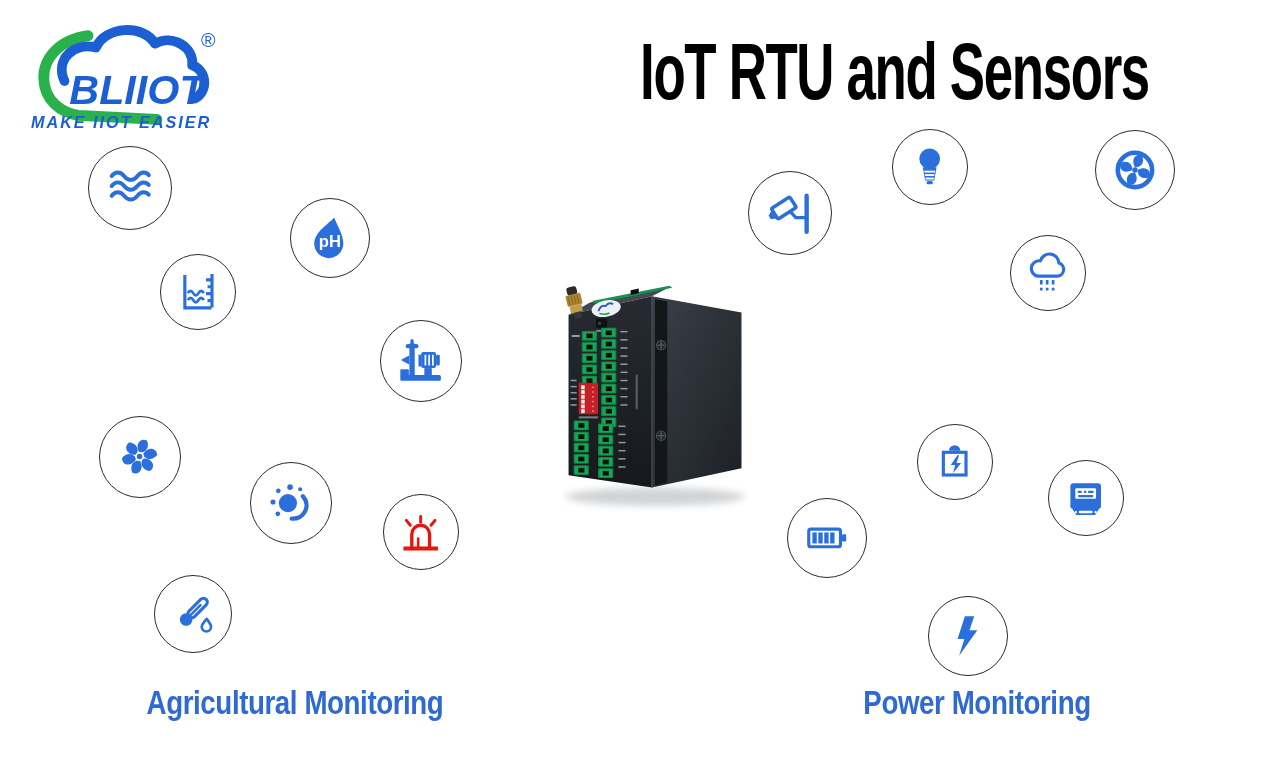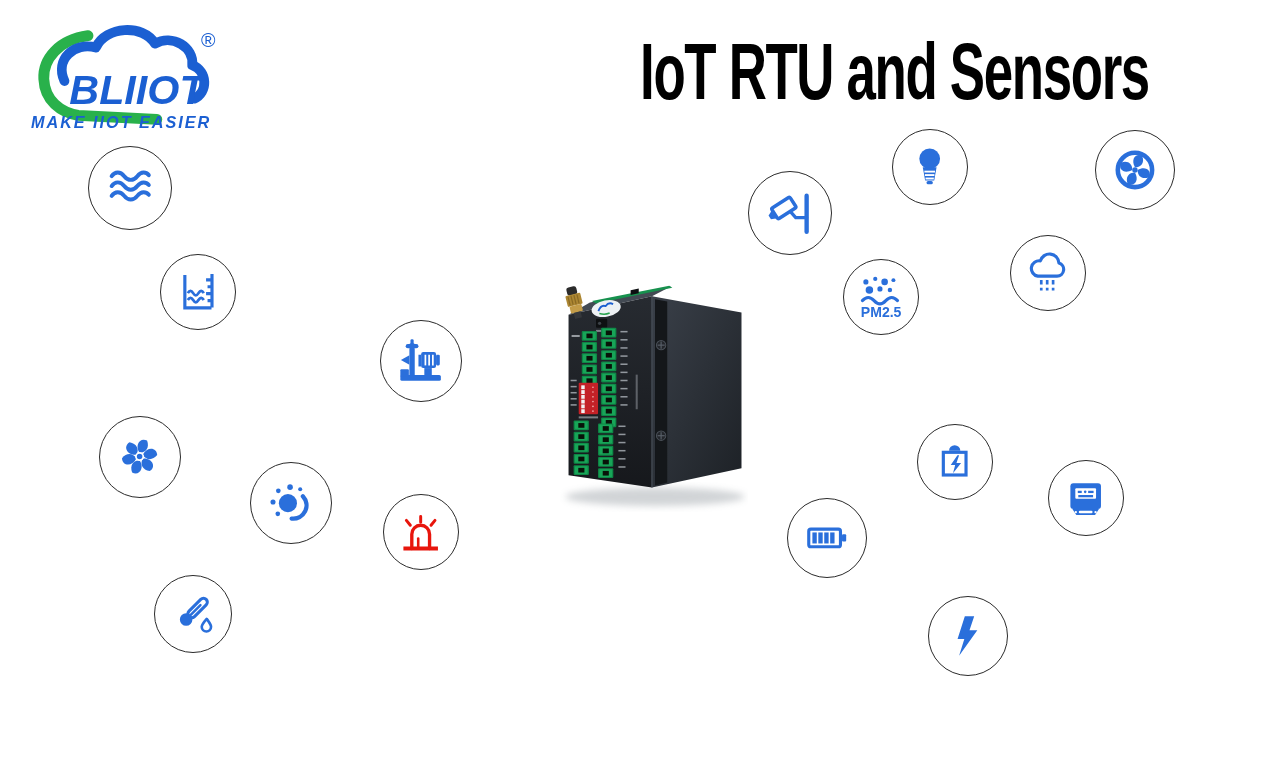--- a/index.html
+++ b/index.html
@@ -28,31 +28,41 @@
     <path d="M52 62 C42 40 62 22 84 28 C94 6 132 4 144 24 C162 14 184 28 182 46 C198 52 198 74 184 80" fill="none" stroke="#1b5fd2" stroke-width="10" stroke-linecap="round" stroke-linejoin="round"></path>
     <text x="57" y="85" font-size="42" font-weight="bold" font-style="italic" fill="#1b5fd2">BLIIOT</text>
     <text x="191" y="27" font-size="20" fill="#1b5fd2">®</text>
     <text x="18" y="110" font-size="16.5" font-weight="bold" font-style="italic" letter-spacing="2" fill="#1b5fd2">MAKE IIOT EASIER</text>
   </svg>
 
   <div class="title">
     <span>IoT RTU and Sensors</span>
   </div>
 
+  <div class="group-label" style="left:295px;top:684px">
+    <span>Agricultural Monitoring</span></div>
+  <div class="group-label" style="left:977px;top:684px">
+    <span>Power Monitoring</span></div>
 
   <div class="circle" style="left:88px;top:146px;width:84px;height:84px">
     <svg viewBox="0 0 48 48">
       <g fill="none" stroke="#2a6fdb" stroke-width="3.6" stroke-linecap="round">
         <path d="M7 13 C10 8.5 15 8.5 18.5 13 C22 17.5 27 17.5 30.5 13 C34 8.5 38.5 9 41 12"></path>
         <path d="M7 22 C10 17.5 15 17.5 18.5 22 C22 26.5 27 26.5 30.5 22 C34 17.5 38.5 18 41 21"></path>
         <path d="M7 31 C10 26.5 15 26.5 18.5 31 C22 35.5 27 35.5 30.5 31 C34 26.5 38.5 27 41 30"></path>
       </g>
     </svg>
   </div>
 
+  <div class="circle" style="left:290px;top:198px;width:80px;height:80px">
+    <svg viewBox="0 0 48 48">
+      <path d="M24 4 C20 11 10 20 10 29.5 A14 14 0 0 0 38 29.5 C38 20 28 11 24 4 Z" fill="#2a6fdb" transform="rotate(12 24 24)"></path>
+      <text x="24" y="33" font-size="16" font-weight="bold" fill="#ffffff" text-anchor="middle">pH</text>
+    </svg>
+  </div>
 
   <div class="circle" style="left:160px;top:254px;width:76px;height:76px">
     <svg viewBox="0 0 48 48">
       <g fill="none" stroke="#2a6fdb" stroke-width="3.2">
         <path d="M11 7 V40.4 H38"></path>
         <path d="M14 25.5 q2.7 -4.5 5.4 0 t5.4 0 t5.4 0" stroke-width="2.8"></path>
         <path d="M14 32.5 q2.7 -4.5 5.4 0 t5.4 0 t5.4 0" stroke-width="2.8"></path>
         <path d="M38.5 6 V40 M38.5 12 h-6 M38.5 19 h-4.5 M38.5 26 h-6 M38.5 33 h-4.5"></path>
       </g>
     </svg>
@@ -163,35 +173,20 @@
       <g fill="#2a6fdb">
         <path d="M24 21.5 C19.5 13.5 25 7.5 31 10.5 C33.5 17 30 21.5 24 21.5 Z"></path>
         <path d="M24 21.5 C19.5 13.5 25 7.5 31 10.5 C33.5 17 30 21.5 24 21.5 Z" transform="rotate(90 24 24)"></path>
         <path d="M24 21.5 C19.5 13.5 25 7.5 31 10.5 C33.5 17 30 21.5 24 21.5 Z" transform="rotate(180 24 24)"></path>
         <path d="M24 21.5 C19.5 13.5 25 7.5 31 10.5 C33.5 17 30 21.5 24 21.5 Z" transform="rotate(270 24 24)"></path>
         <circle cx="24" cy="24" r="2.6"></circle>
       </g>
     </svg>
   </div>
 
-  <div class="circle txticon" style="left:843px;top:259px;width:76px;height:76px">
-    <svg viewBox="0 0 48 48">
-      <g fill="#2a6fdb">
-        <circle cx="11" cy="11" r="2.2"></circle>
-          <circle cx="19" cy="8.5" r="1.8"></circle>
-        <circle cx="27" cy="11" r="2.8"></circle>
-          <circle cx="34.5" cy="9.5" r="1.7"></circle>
-        <circle cx="14" cy="18" r="3.2"></circle>
-          <circle cx="23" cy="17" r="2.2"></circle>
-        <circle cx="31.5" cy="18" r="1.9"></circle>
-      </g>
-      <path d="M8 27 q5 -5.5 10 0 t10 0 t10 0" fill="none" stroke="#2a6fdb" stroke-width="2.6" stroke-linecap="round"></path>
-      <text x="24" y="41" font-size="12" font-weight="bold" text-anchor="middle" fill="#2a6fdb">PM2.5</text>
-    </svg>
-  </div>
 
   <div class="circle" style="left:1010px;top:235px;width:76px;height:76px">
     <svg viewBox="0 0 48 48">
       <path d="M14 27.5 H33.5 A6.8 6.8 0 0 0 35.4 14.2 A9.6 9.6 0 0 0 16.6 12 A6.9 6.9 0 0 0 14 27.5 Z" fill="none" stroke="#2a6fdb" stroke-width="3.2" stroke-linejoin="round"></path>
       <g stroke="#2a6fdb" stroke-width="2.7" stroke-dasharray="4.5 3.2">
         <line x1="17.5" y1="31.5" x2="17.5" y2="42"></line>
         <line x1="23.5" y1="31.5" x2="23.5" y2="42"></line>
         <line x1="29.5" y1="31.5" x2="29.5" y2="42"></line>
       </g>
     </svg>

